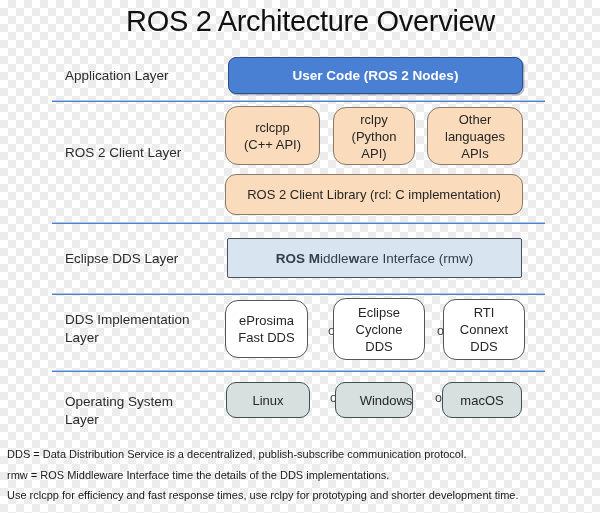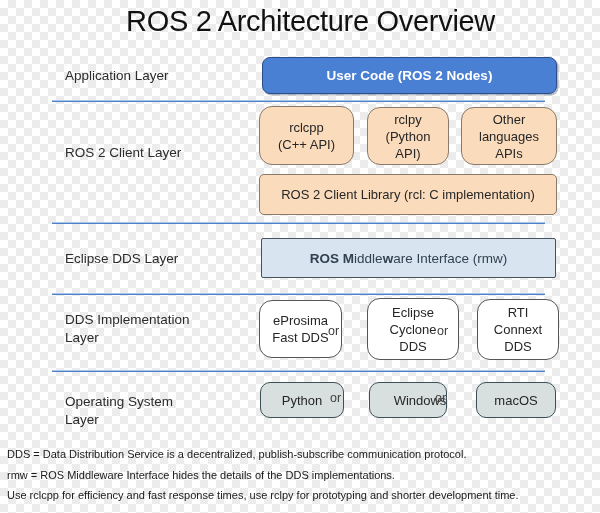--- a/index.html
+++ b/index.html
@@ -24,21 +24,21 @@
     white-space:nowrap;
     padding-left:21px;
   }
   .layer-label{
     left:65px;font-size:13.5px;color:#2b2b2b;line-height:18px;
     white-space:pre-line;
   }
   .sep{left:52px;width:493px;height:2px;background:#4f81c8;border-top:1px solid #a8c4e8;}
   .box{
     display:flex;align-items:center;justify-content:center;text-align:center;
-    font-size:13px;line-height:17px;white-space:pre-line;color:#262626;margin-left:34px;
+    font-size:13px;line-height:17px;white-space:pre-line;color:#262626;
   }
   .box-blue{
     background:#4a80d4;border:1.5px solid #2c4d87;border-radius:8px;
     color:#ffffff;font-weight:bold;font-size:13.5px;
     box-shadow:1.5px 1.5px 0 rgba(40,60,100,0.35);
   }
   .box-peach{background:#fadcbc;border:1.4px solid #8a7a69;border-radius:13px;}
   .box-ltblue{background:#d8e5f1;border:1.4px solid #46525e;border-radius:2px;font-size:13.5px;color:#33414f;}
   .box-white{background:#ffffff;border:1.4px solid #555555;border-radius:13px;}
   .box-gray{background:#d7e0df;border:1.4px solid #3d5058;border-radius:10px;}
@@ -63,21 +63,21 @@
 
   <div class="abs layer-label" style="top:144px;">ROS 2 Client Layer</div>
   <div class="abs box box-peach" style="left:225px;top:106px;width:95px;height:59px;">rclcpp
 (C++ API)</div>
   <div class="abs box box-peach" style="left:333px;top:107px;width:82px;height:58px;">rclpy
 (Python
 API)</div>
   <div class="abs box box-peach" style="left:427px;top:107px;width:96px;height:58px;">Other
 languages
 APIs</div>
-  <div class="abs box box-peach" style="left:225px;top:174px;width:298px;height:41px;border-radius:5px;">ROS 2 Client Library (rcl: C implementation)</div>
+  <div class="abs box box-peach" style="left:225px;top:174px;width:298px;height:41px;border-radius:11px;">ROS 2 Client Library (rcl: C implementation)</div>
 
   <div class="abs sep" style="top:222px;"></div>
 
   <div class="abs layer-label" style="top:250px;">Eclipse DDS Layer</div>
   <div class="abs box box-ltblue" style="left:227px;top:238px;width:295px;height:40px;white-space:nowrap;">
     <span class="b">ROS M</span>
       <span>iddle</span>
       <span class="b">w</span>
       <span>are Interface (rmw)</span>
   </div>
@@ -94,25 +94,25 @@
 DDS</div>
   <div class="abs or" style="left:417px;top:324px;width:24px;">or</div>
   <div class="abs box box-white" style="left:443px;top:299px;width:82px;height:61px;">RTI
 Connext
 DDS</div>
 
   <div class="abs sep" style="top:370px;"></div>
 
   <div class="abs layer-label" style="top:393px;">Operating System
 Layer</div>
-  <div class="abs box box-gray" style="left:226px;top:382px;width:84px;height:36px;">Python</div>
+  <div class="abs box box-gray" style="left:226px;top:382px;width:84px;height:36px;">Linux</div>
   <div class="abs or" style="left:310px;top:391px;width:24px;">or</div>
   <div class="abs box box-gray" style="left:335px;top:382px;width:78px;height:36px;padding-left:24px;">Windows</div>
   <div class="abs or" style="left:415px;top:391px;width:24px;">or</div>
   <div class="abs box box-gray" style="left:442px;top:382px;width:80px;height:36px;">macOS</div>
 
   <div class="abs footnotes">
     <div>DDS = Data Distribution Service is a decentralized, publish-subscribe communication protocol.</div>
-    <div>rmw = ROS Middleware Interface hides the details of the DDS implementations.</div>
+    <div>rmw = ROS Middleware Interface time the details of the DDS implementations.</div>
     <div>Use rclcpp for efficiency and fast response times, use rclpy for prototyping and shorter development time.</div>
   </div>
 
 </div>
 
 </body></html>

